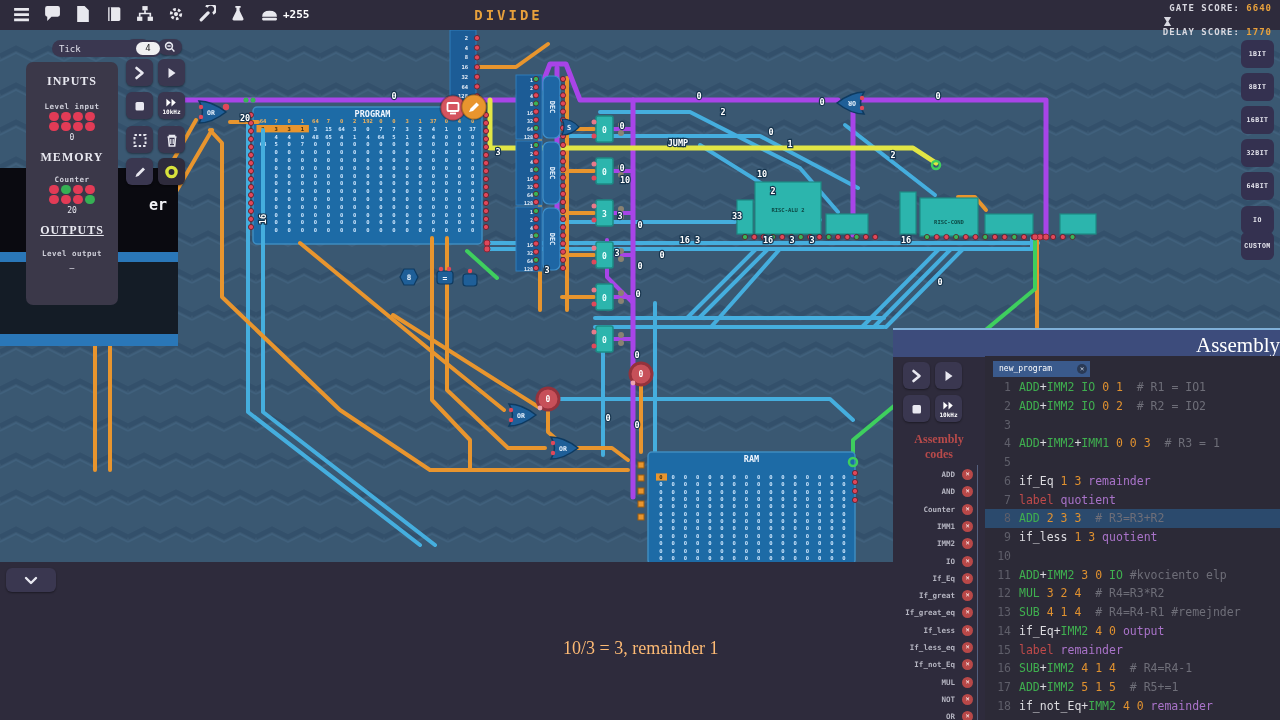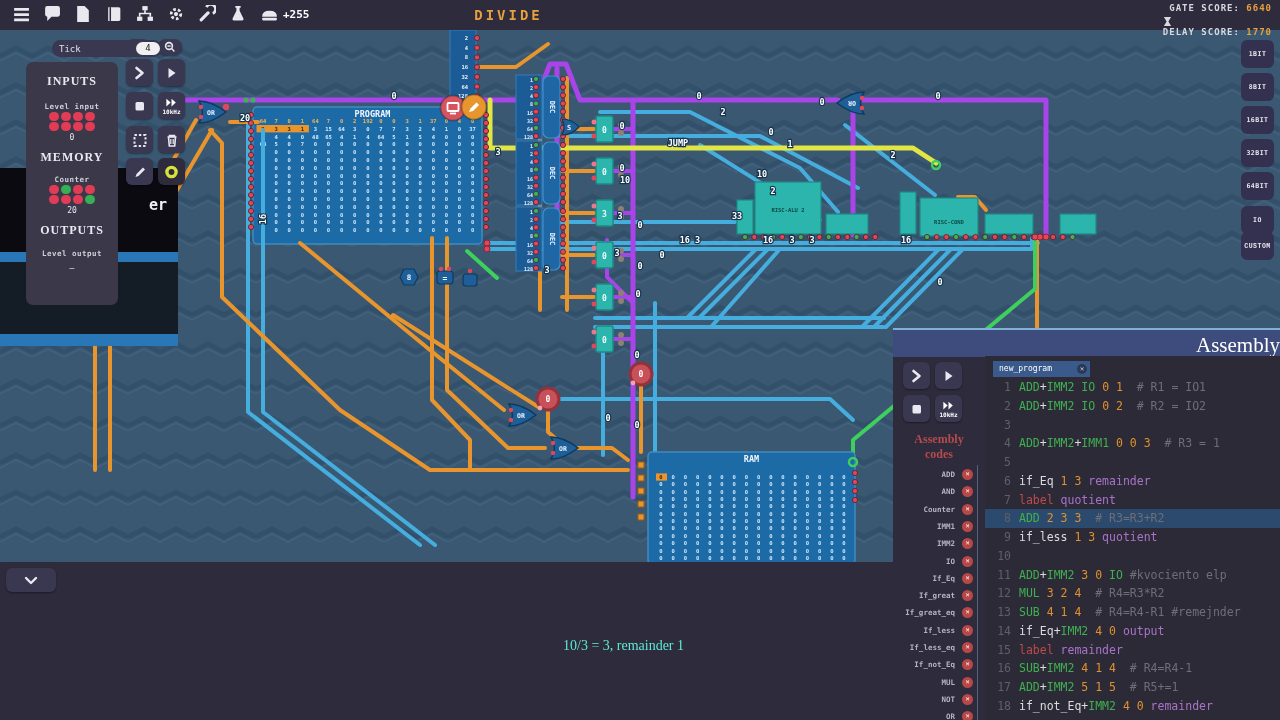--- a/index.html
+++ b/index.html
@@ -31,21 +31,21 @@
     display:flex;align-items:center;margin-left:44px;}
   #tick span{color:#e0e0ea;font-size:9px;margin-left:7px;flex:1;}
   #tick-val{width:24px;height:13px;background:#f0f0f2;color:#222;border-radius:7px;margin-right:2px;
     font-size:9px;text-align:center;line-height:13px;}
   
   .bitbtn{position:absolute;left:1241px;width:33px;height:28px;background:#343150;border-radius:6px;
     color:#e8e8f0;font-size:6.5px;font-weight:bold;display:flex;align-items:center;justify-content:center;
     letter-spacing:0.5px;z-index:20;}
   
   #bottom-panel{left:0;top:562px;width:1280px;height:158px;background:#2e2b3c;z-index:25;}
-  #status-text{position:absolute;left:563px;top:638px;color:#5eead4;font-size:14px;
+  #status-text{position:absolute;left:563px;top:638px;color:#fdba74;font-size:18px;
     font-family:"Liberation Serif",serif;z-index:26;}
   #collapse-btn{left:6px;top:568px;width:50px;height:24px;z-index:26;}
   
   #asm{left:893px;top:328px;width:387px;height:392px;z-index:40;background:#2e2b3c;overflow:hidden;}
   #asm-topline{position:absolute;left:0;top:0;width:387px;height:2px;background:#7fb0d8;}
   #asm-header{position:absolute;left:0;top:2px;width:387px;height:27px;background:#3d4c7c;}
   #asm-title{position:absolute;left:303px;top:3px;color:#fff;font-family:"Liberation Serif",serif;
     font-size:21px;white-space:nowrap;}
   #asm-codes-label{position:absolute;left:0px;top:104px;width:92px;text-align:center;color:#b84a4a;
     font-family:"Liberation Serif",serif;font-weight:bold;font-size:12px;line-height:15px;}
@@ -1048,21 +1048,21 @@
           <div class="dot dred"></div>
         </div>
         <div class="dotrow">
           <div class="dot dred"></div>
           <div class="dot dred"></div>
           <div class="dot dred"></div>
           <div class="dot dgreen"></div>
         </div>
       </div>
   <div class="io-val">20</div>
-  <div class="io-h" style="margin-top:8px;">OUTPUTS</div>
+  <div class="io-h" style="margin-top:8px;text-decoration:underline;">OUTPUTS</div>
   <div class="io-sub" style="margin-top:11px;">Level output</div>
   <div class="io-val" style="margin-top:6px;">–</div>
 </div>
 
 <div id="canvas-toolbar">
       <div class="gbtn" style="left: 126px; top: 59px; width: 27px; height: 27px; position: absolute;">
         <svg width="15" height="14" viewBox="0 0 14 14">
           <path d="M4,2 L10,7 L4,12" fill="none" stroke="#e8e8f0" stroke-width="2.6" stroke-linecap="round" stroke-linejoin="round"></path>
         </svg>
       </div>

